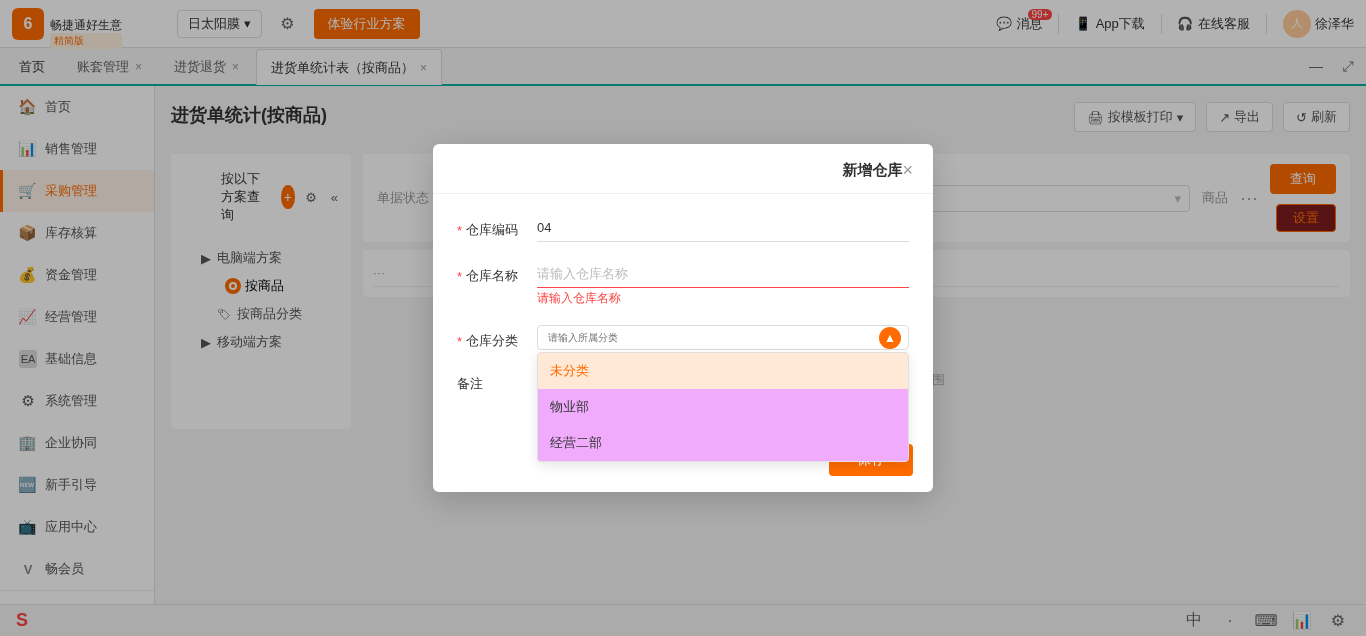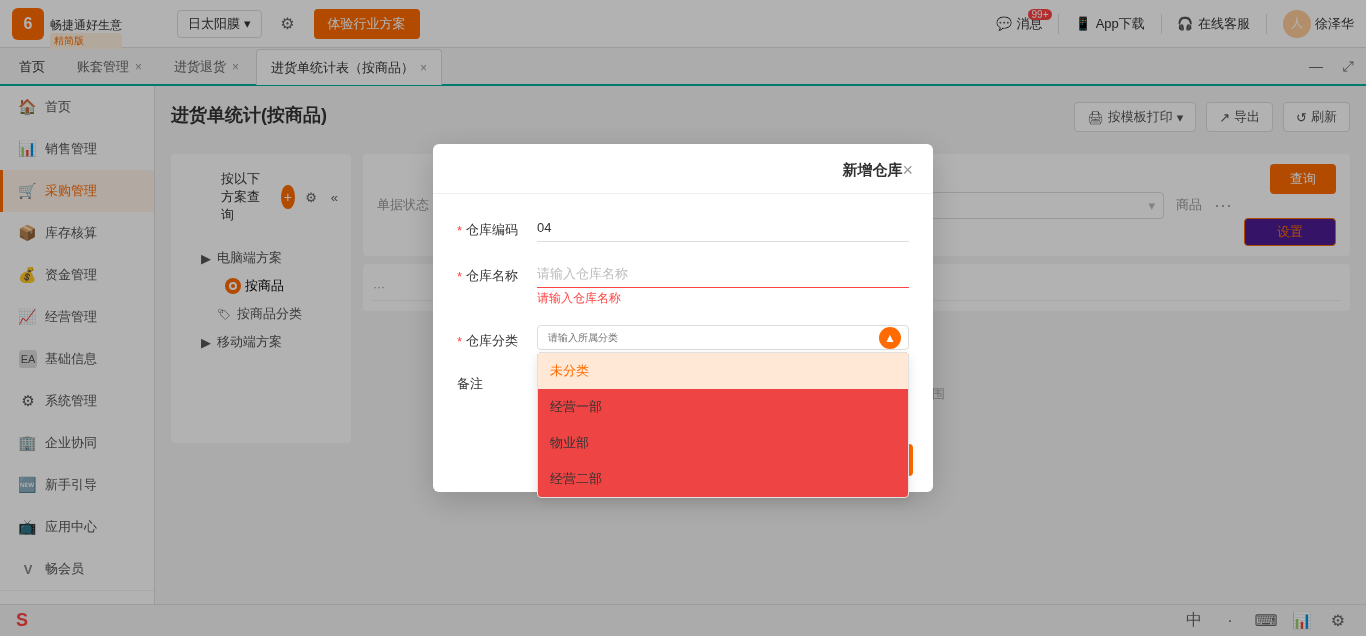--- a/index.html
+++ b/index.html
@@ -91,22 +91,22 @@
 
     .table-area { background: #fff; border-radius: 4px; padding: 10px; }
     .table-row-header { display: flex; gap: 8px; padding: 6px 0; border-bottom: 1px solid #eee; color: #999; font-size: 12px; }
     .table-col { flex: 1; }
 
     .query-btn {
       background: #ff6b00; color: #fff; border: none; border-radius: 4px;
       padding: 6px 20px; font-size: 13px; cursor: pointer; margin-left: auto; display: block;
     }
     .set-btn {
-      background: #4c1d95; color: #ff6b00; border: 1px solid #ff6b00; border-radius: 4px;
-      padding: 4px 32px; font-size: 13px; cursor: pointer; margin-left: auto; display: block; margin-top: 20px;
+      background: #7f1d1d; color: #ff6b00; border: 1px solid #ff6b00; border-radius: 4px;
+      padding: 4px 16px; font-size: 13px; cursor: pointer; margin-left: auto; display: block; margin-top: 6px;
     }
 
     .top-actions {
       display: flex; align-items: center; justify-content: flex-end; gap: 10px; margin-bottom: 10px;
     }
     .action-btn {
       display: flex; align-items: center; gap: 4px; padding: 5px 12px; border: 1px solid #ddd;
       border-radius: 4px; cursor: pointer; font-size: 13px; color: #555; background: #fff;
     }
 
@@ -150,21 +150,21 @@
     }
     .form-select-arrow {
       position: absolute; right: 8px; top: 50%; transform: translateY(-50%);
       width: 22px; height: 22px; background: #ff6b00; border-radius: 50%;
       display: flex; align-items: center; justify-content: center; color: #fff; font-size: 12px; cursor: pointer;
     }
 
     
     .dropdown-list {
       position: absolute; left: 0; top: 100%; width: 100%;
-      background: #ef4444; border: 1px solid #e0e0e0; border-radius: 4px;
+      background: #f0abfc; border: 1px solid #e0e0e0; border-radius: 4px;
       box-shadow: 0 4px 12px rgba(0,0,0,0.1); z-index: 200; margin-top: 2px;
     }
     .dropdown-item {
       padding: 9px 12px; font-size: 13px; cursor: pointer; color: #333;
     }
     .dropdown-item.selected { background: #ffe8d6; color: #ff6b00; }
 
     .modal-footer {
       display: flex; justify-content: flex-end; padding: 10px 20px 16px 20px; gap: 10px;
     }
@@ -433,21 +433,20 @@
           <span class="required">*</span>
           <span>仓库分类</span>
         </div>
         <div class="form-field">
           <div class="form-select-wrapper">
             <input class="form-select-input" type="text" placeholder="请输入所属分类" style="">
             <div class="form-select-arrow">▲</div>
             
             <div class="dropdown-list">
               <div class="dropdown-item selected">未分类</div>
-              <div class="dropdown-item">经营一部</div>
               <div class="dropdown-item">物业部</div>
               <div class="dropdown-item">经营二部</div>
             </div>
           </div>
         </div>
       </div>
 
       <div class="form-row">
         <div class="form-label">
           <span>备注</span>

